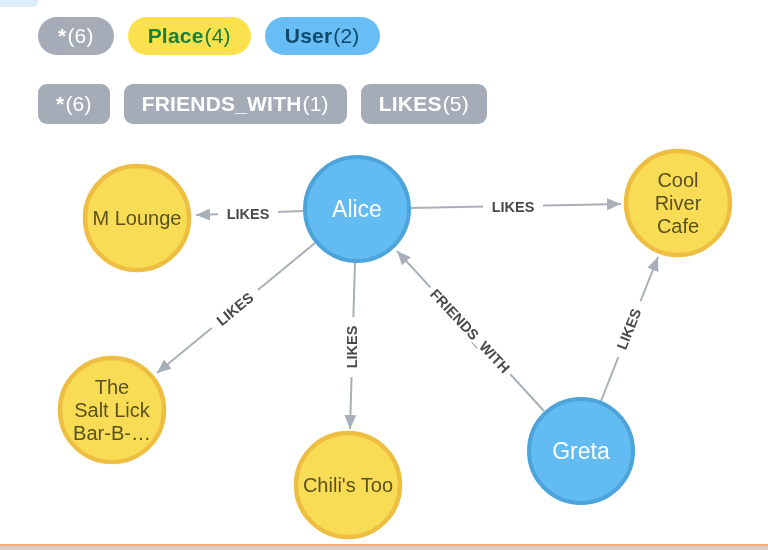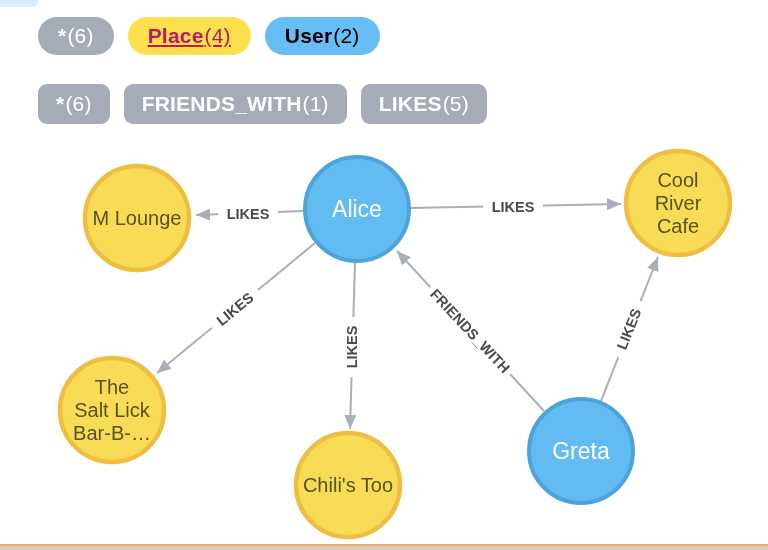--- a/index.html
+++ b/index.html
@@ -17,22 +17,22 @@
   .legend-row.rels{top:84px;left:38px;}
   .pill{
     display:inline-flex;align-items:center;justify-content:center;
     font-size:21px;color:#fff;background:#A6ACB7;
     padding:0 20px;height:38px;border-radius:19px;
     letter-spacing:0.2px;white-space:nowrap;cursor:pointer;
   }
   .legend-row.rels .pill{height:40px;border-radius:9px;padding:0 18px;}
   .pill .name{font-weight:bold;}
   .pill .count{font-weight:normal;margin-left:1px;}
-  .pill.place{background:#FBE14E;color:#be185d;text-decoration:underline;}
-  .pill.user{background:#67BDF4;color:#000000;}
+  .pill.place{background:#FBE14E;color:#15803d;}
+  .pill.user{background:#67BDF4;color:#0c4a6e;}
   svg{position:absolute;top:0;left:0;}
   svg text{font-family:"Liberation Sans", sans-serif;}
   .edge-line{stroke:#A9AFB8;stroke-width:2;fill:none;}
   .edge-label-bg{fill:#ffffff;}
   .edge-label{fill:#4A4A4A;font-size:14.5px;font-weight:600;text-anchor:middle;}
   .node-place circle{fill:#F9DC56;stroke:#EDBE41;stroke-width:4.5;}
   .node-user circle{fill:#62BCF2;stroke:#4CA4DB;stroke-width:4;}
   .node-label-place{fill:#5A511E;font-size:20px;text-anchor:middle;}
   .node-label-user{fill:#ffffff;font-size:23px;text-anchor:middle;}
   .bottom-strip{

